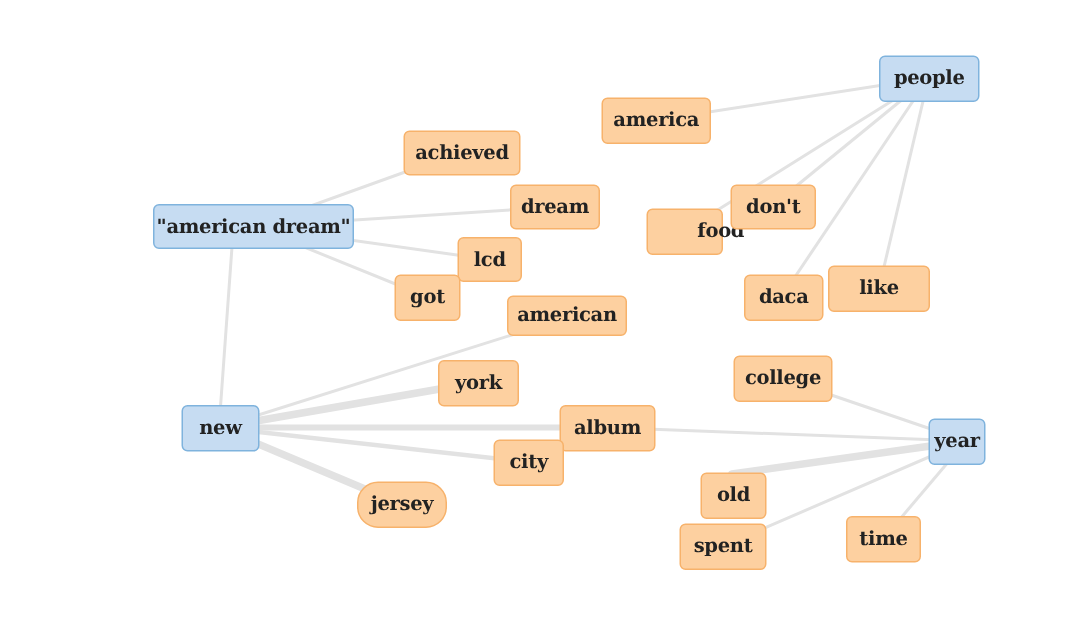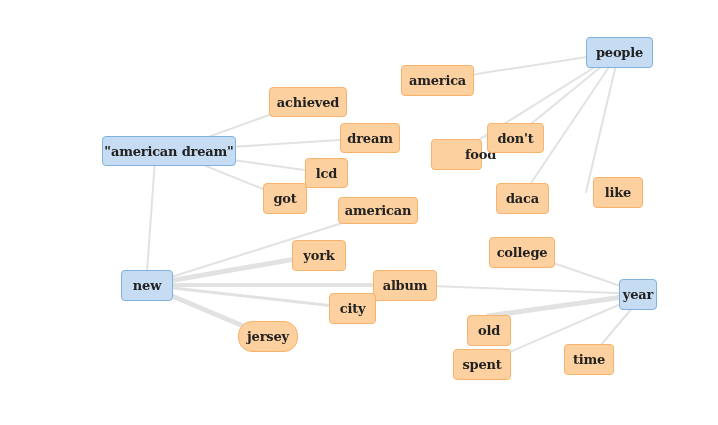--- a/index.html
+++ b/index.html
@@ -48,21 +48,21 @@
   <div class="node hub" style="left:619px;top:279px;width:38px;height:31px;">year</div>
 
   <div class="node leaf" style="left:269px;top:87px;width:78px;height:30px;">achieved</div>
   <div class="node leaf" style="left:340px;top:123px;width:60px;height:30px;">dream</div>
   <div class="node leaf" style="left:305px;top:158px;width:43px;height:30px;">lcd</div>
   <div class="node leaf" style="left:263px;top:183px;width:44px;height:31px;">got</div>
   <div class="node leaf" style="left:401px;top:65px;width:73px;height:31px;">america</div>
   <div class="node leaf" style="left:431px;top:139px;width:51px;height:31px;padding-left:48px;">food</div>
   <div class="node leaf" style="left:487px;top:123px;width:57px;height:30px;">don't</div>
   <div class="node leaf" style="left:496px;top:183px;width:53px;height:31px;">daca</div>
-  <div class="node leaf" style="left:593px;top:177px;width:50px;height:31px;">like</div>
+  <div class="node leaf" style="left:552px;top:177px;width:68px;height:31px;">like</div>
   <div class="node leaf" style="left:338px;top:197px;width:80px;height:27px;">american</div>
   <div class="node leaf" style="left:373px;top:270px;width:64px;height:31px;">album</div>
   <div class="node leaf" style="left:292px;top:240px;width:54px;height:31px;">york</div>
   <div class="node leaf" style="left:329px;top:293px;width:47px;height:31px;">city</div>
   <div class="node leaf" style="left:238px;top:321px;width:60px;height:31px;border-radius:14px;">jersey</div>
   <div class="node leaf" style="left:489px;top:237px;width:66px;height:31px;">college</div>
   <div class="node leaf" style="left:467px;top:301px;width:44px;height:31px;margin-top:14px;">old</div>
   <div class="node leaf" style="left:453px;top:349px;width:58px;height:31px;">spent</div>
   <div class="node leaf" style="left:564px;top:344px;width:50px;height:31px;">time</div>
 </div>

